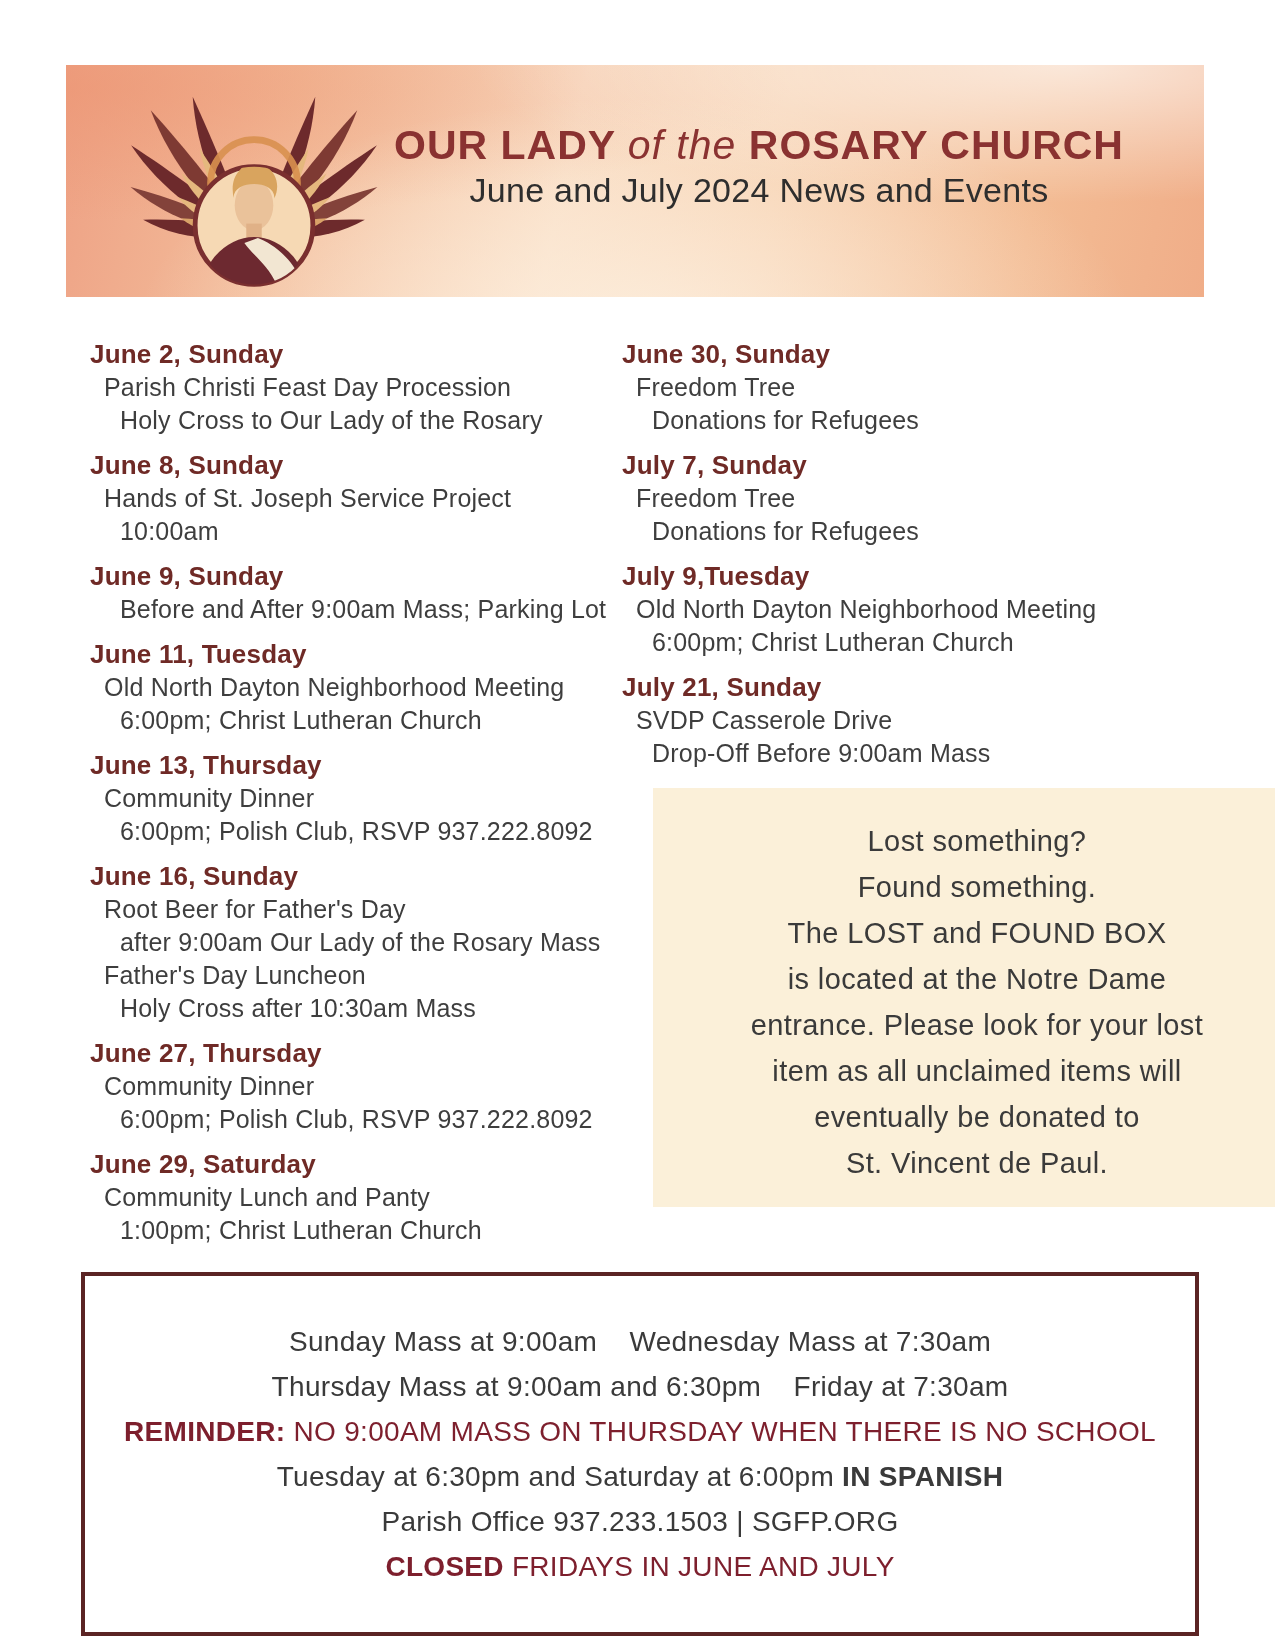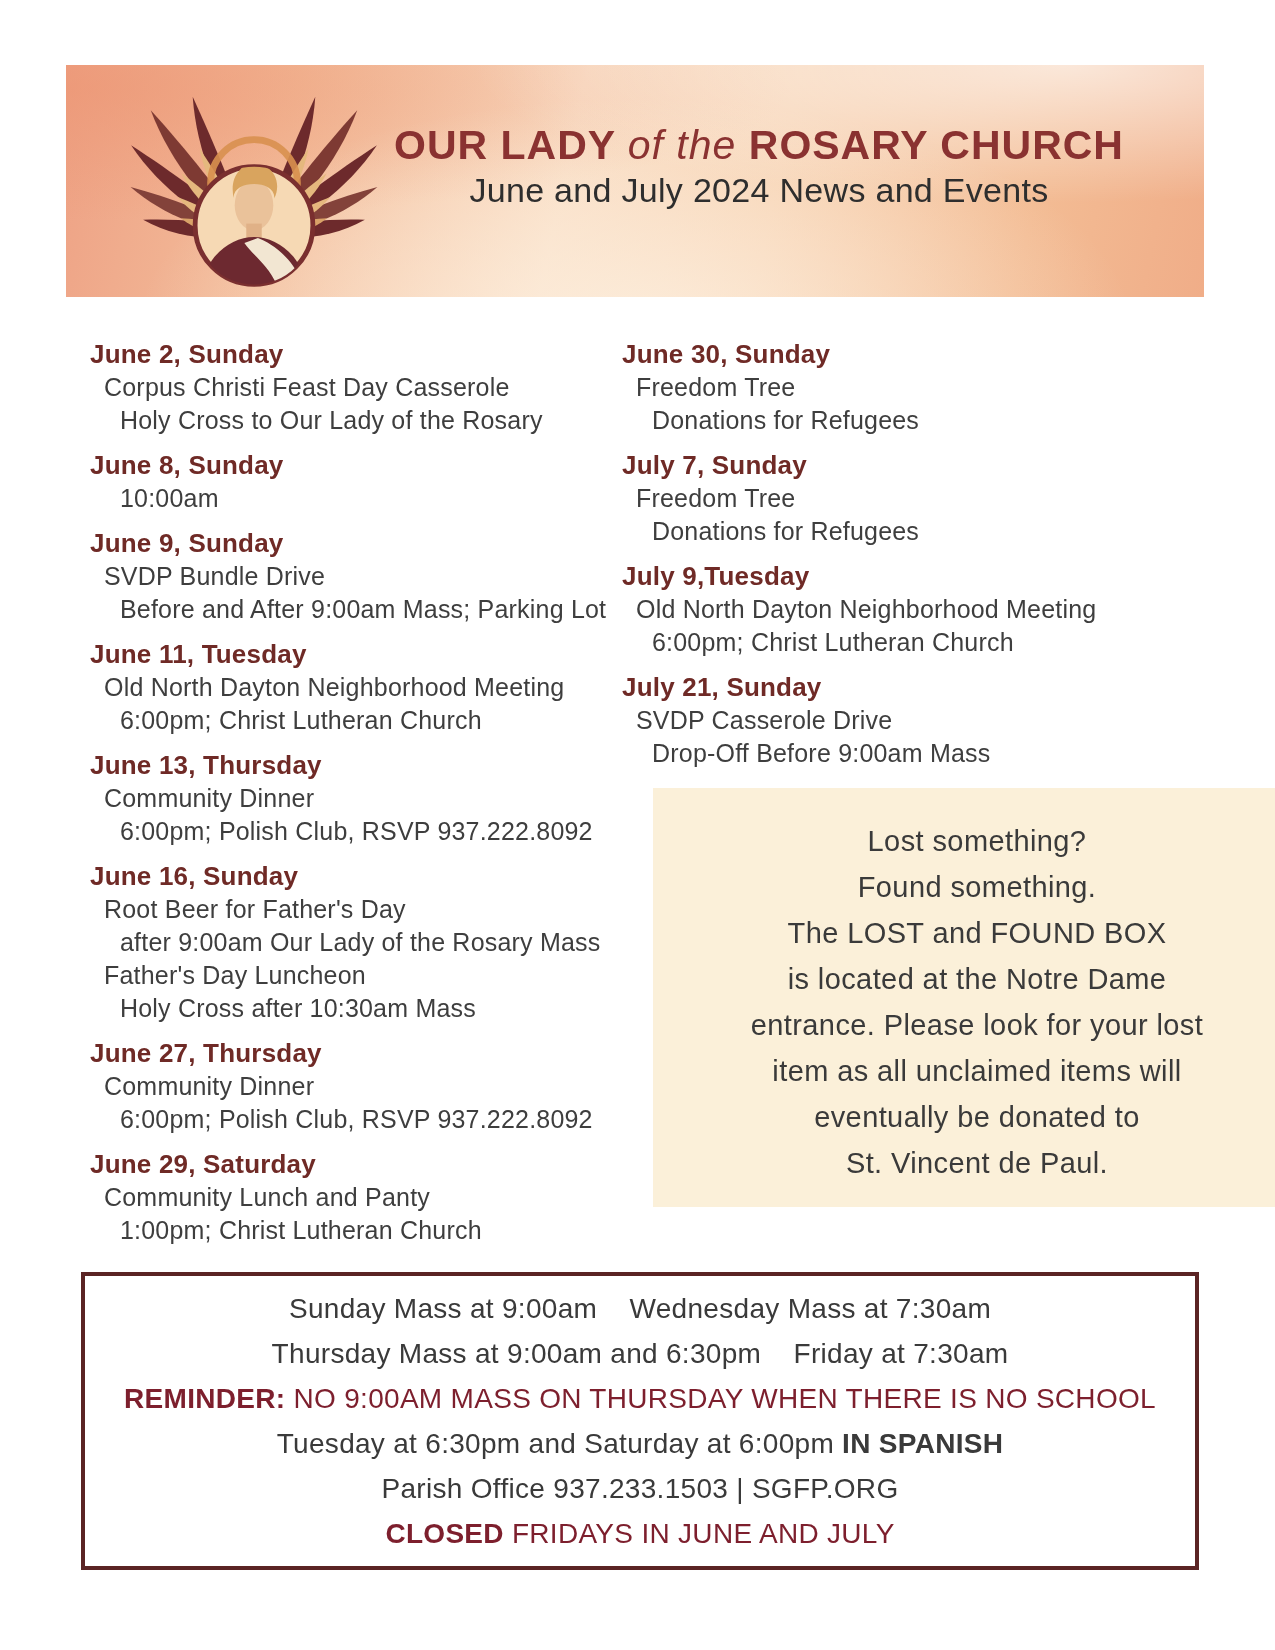--- a/index.html
+++ b/index.html
@@ -40,21 +40,21 @@
 
   
   .lostfound{
     position:absolute;left:653px;top:788px;width:648px;height:419px;
     background:#fbf0d9;box-sizing:border-box;padding-top:30px;text-align:center;
   }
   .lf-line{font-size:29px;line-height:46px;color:#3a3a3a;letter-spacing:.4px;}
 
   
   .footerbox{
-    position:absolute;left:81px;top:1272px;width:1118px;height:298px;
+    position:absolute;left:81px;top:1272px;width:1118px;height:364px;
     box-sizing:border-box;border:4px solid #5b2424;background:#ffffff;
     display:flex;flex-direction:column;justify-content:center;text-align:center;
   }
   .fb-line{font-size:28px;line-height:45px;letter-spacing:.3px;white-space:nowrap;}
   .seg-dark{color:#3a3a3a;}
   .seg-dark-bold{color:#3a3a3a;font-weight:bold;}
   .seg-maroon{color:#7d1f2d;font-weight:500;}
   .seg-maroon-bold{color:#7d1f2d;font-weight:bold;}
 </style>
 </head>
@@ -103,30 +103,30 @@
 
     <div class="banner-titles">
       <div class="main-title"><span>OUR LADY </span><span class="ital">of the</span><span> ROSARY CHURCH</span></div>
       <div class="sub-title">June and July 2024 News and Events</div>
     </div>
   </div>
 
   <div class="events" id="events-left">
       <div class="event">
         <div class="event-date">June 2, Sunday</div>
-        <div class="event-line ind1">Corpus Christi Feast Day Casserole</div>
+        <div class="event-line ind1">Parish Christi Feast Day Procession</div>
         <div class="event-line ind2">Holy Cross to Our Lady of the Rosary</div>
       </div>
       <div class="event">
         <div class="event-date">June 8, Sunday</div>
+        <div class="event-line ind1">Hands of St. Joseph Service Project</div>
         <div class="event-line ind2">10:00am</div>
       </div>
       <div class="event">
         <div class="event-date">June 9, Sunday</div>
-        <div class="event-line ind1">SVDP Bundle Drive</div>
         <div class="event-line ind2">Before and After 9:00am Mass; Parking Lot</div>
       </div>
       <div class="event">
         <div class="event-date">June 11, Tuesday</div>
         <div class="event-line ind1">Old North Dayton Neighborhood Meeting</div>
         <div class="event-line ind2">6:00pm; Christ Lutheran Church</div>
       </div>
       <div class="event">
         <div class="event-date">June 13, Thursday</div>
         <div class="event-line ind1">Community Dinner</div>

